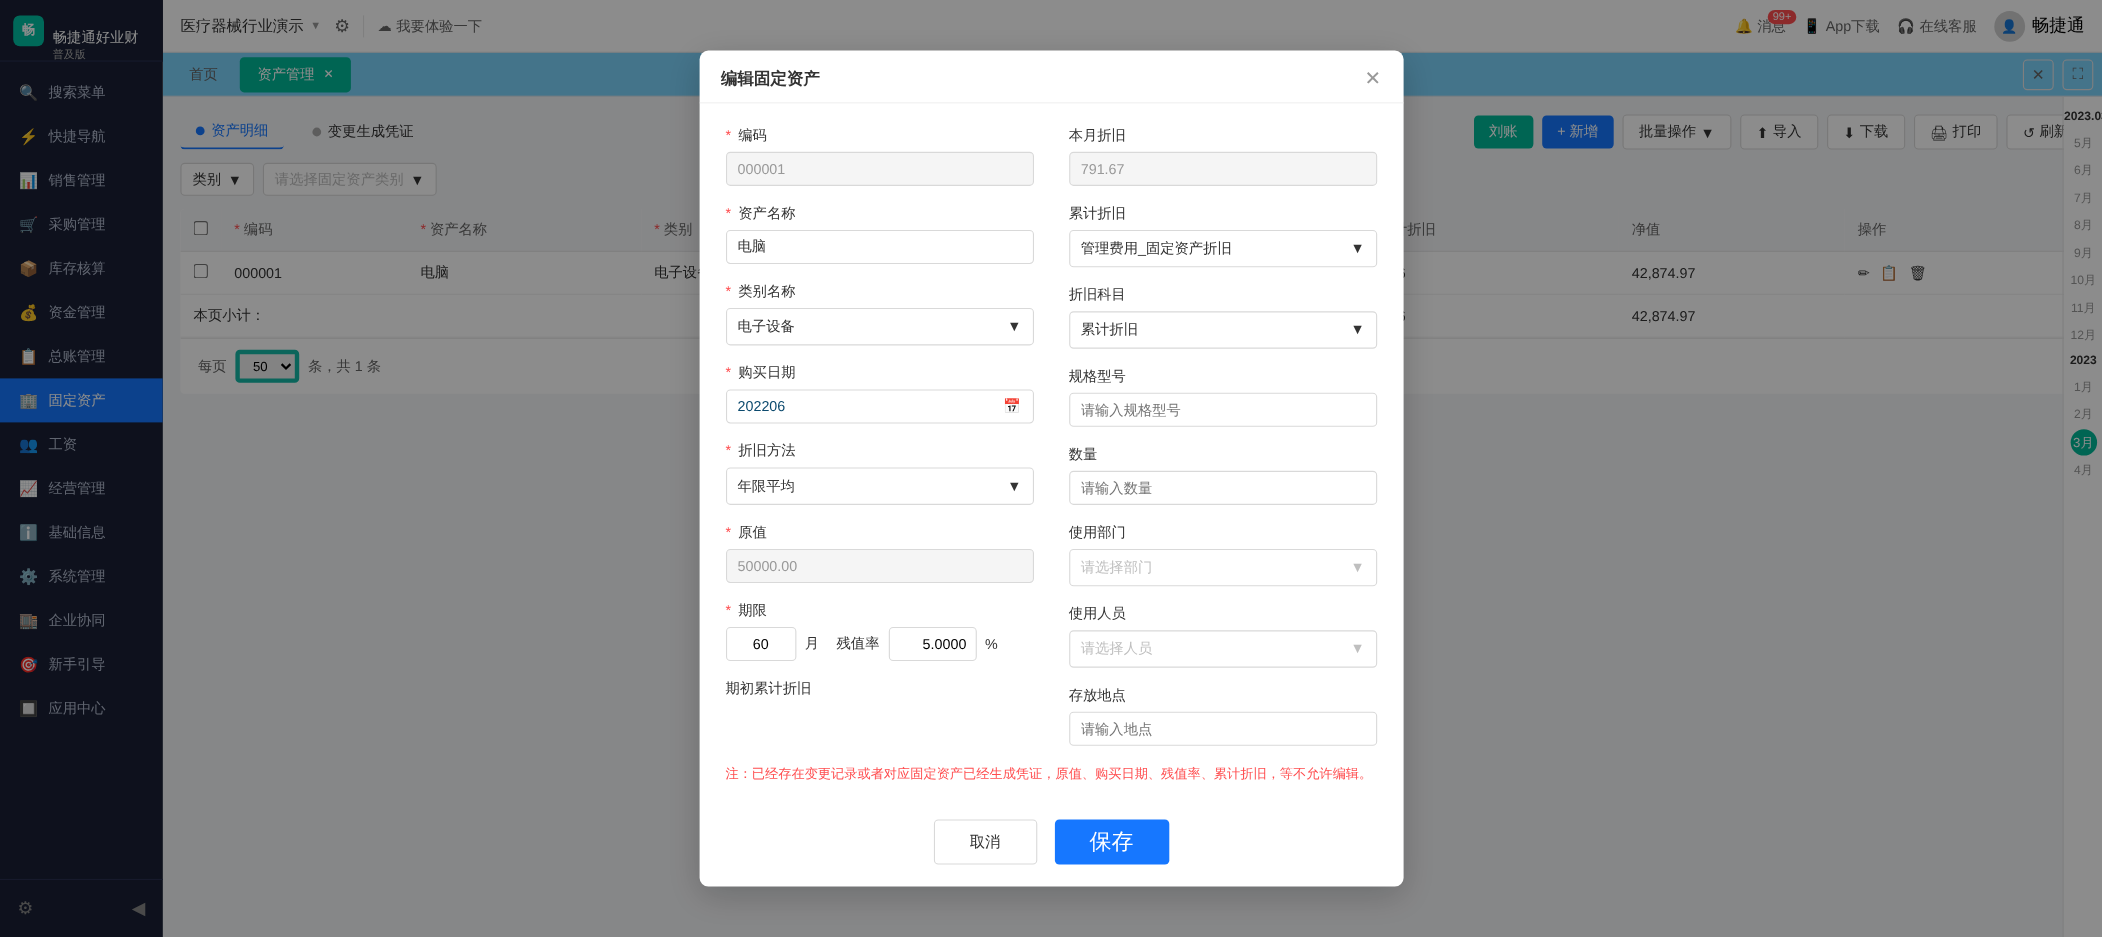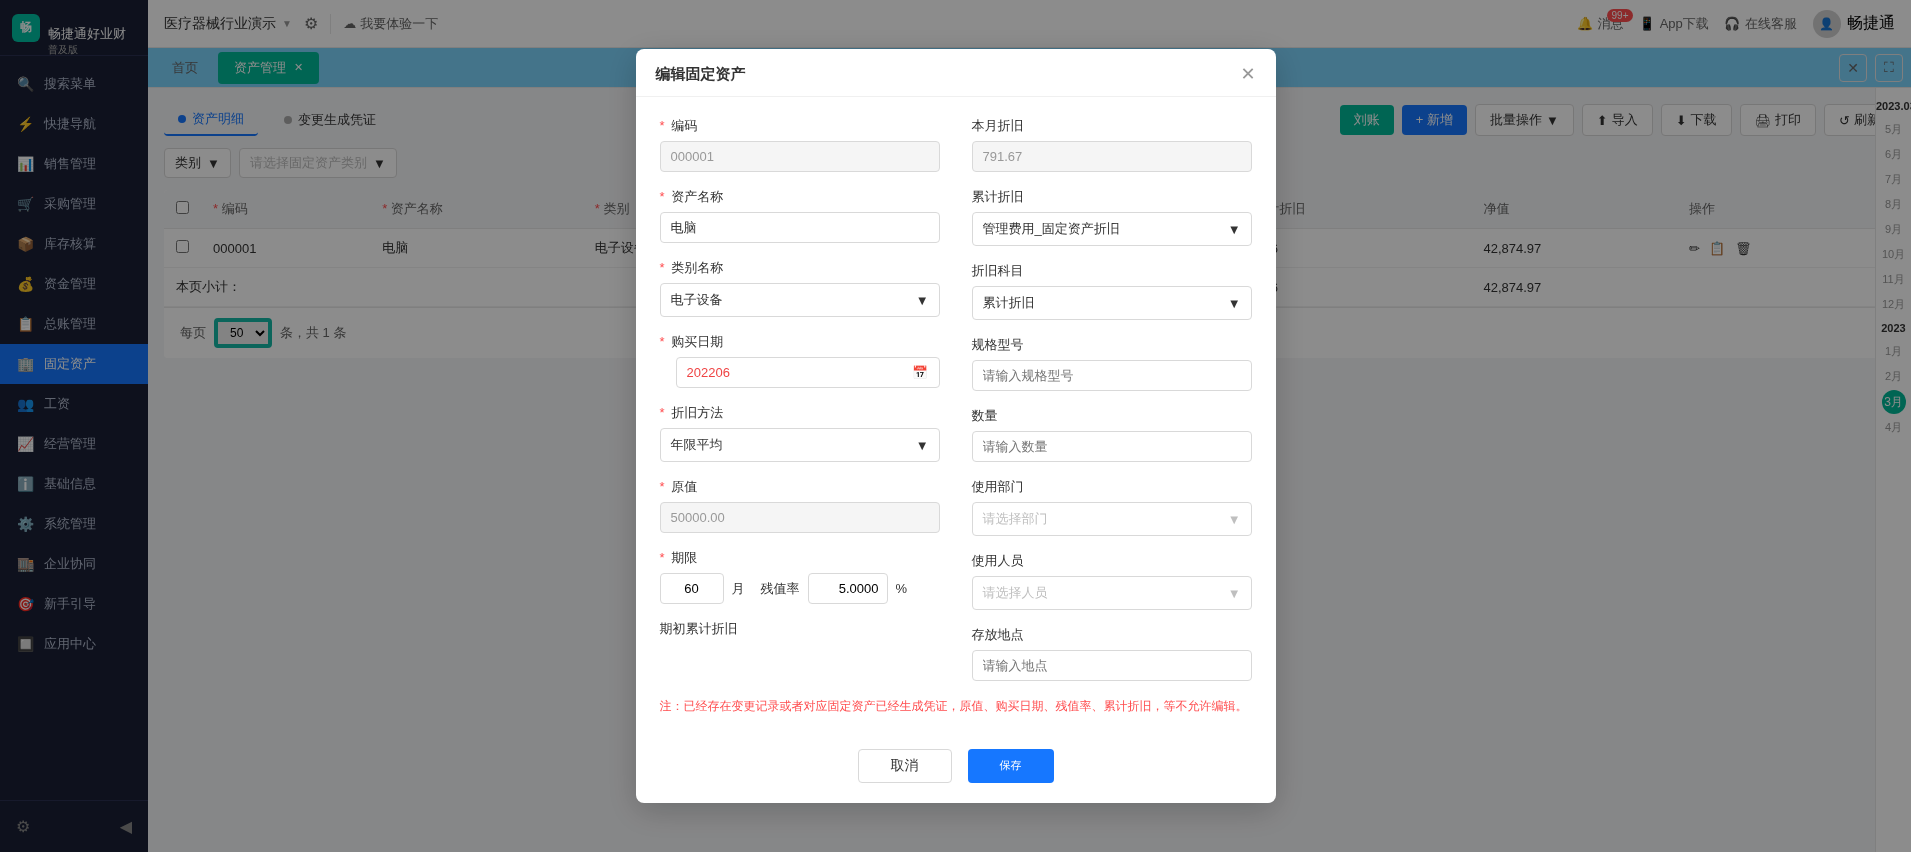--- a/index.html
+++ b/index.html
@@ -262,27 +262,26 @@
       align-items: center;
       justify-content: space-between;
       cursor: pointer;
     }
     .form-select-wrap.placeholder-text { color: #bfbfbf; }
     .form-date-wrap {
       border: 1px solid #d9d9d9;
       border-radius: 4px;
       padding: 7px 10px;
       font-size: 13px;
-      color: #ef4444;
+      color: #0c4a6e;
       background: #fff;
       display: flex;
       align-items: center;
       justify-content: space-between;
       cursor: pointer;
-      margin-left: 16px;
     }
     .period-row { display: flex; align-items: center; gap: 8px; }
     .period-input { width: 64px; border: 1px solid #d9d9d9; border-radius: 4px; padding: 7px 8px; font-size: 13px; text-align: center; outline: none; }
     .period-label { font-size: 13px; color: #333; }
     .rate-input { width: 80px; border: 1px solid #d9d9d9; border-radius: 4px; padding: 7px 8px; font-size: 13px; text-align: right; outline: none; }
     .modal-note {
       margin-top: 16px;
       font-size: 12px;
       color: #ff4d4f;
       line-height: 1.6;
@@ -292,21 +291,21 @@
       display: flex;
       justify-content: center;
       gap: 16px;
     }
     .btn-cancel {
       border: 1px solid #d9d9d9; background: #fff; color: #333;
       padding: 7px 32px; border-radius: 4px; font-size: 14px; cursor: pointer;
     }
     .btn-save {
       background: #1677ff; color: #fff; border: none;
-      padding: 7px 32px; border-radius: 4px; font-size: 11px; cursor: pointer;
+      padding: 7px 32px; border-radius: 4px; font-size: 20px; cursor: pointer;
     }
   </style>
 </head>
 <body>
 
 <div class="sidebar">
   <div class="sidebar-logo">
     <div class="sidebar-logo-icon">畅</div>
     <div>
       <div class="sidebar-logo-text">畅捷通好业财</div>

